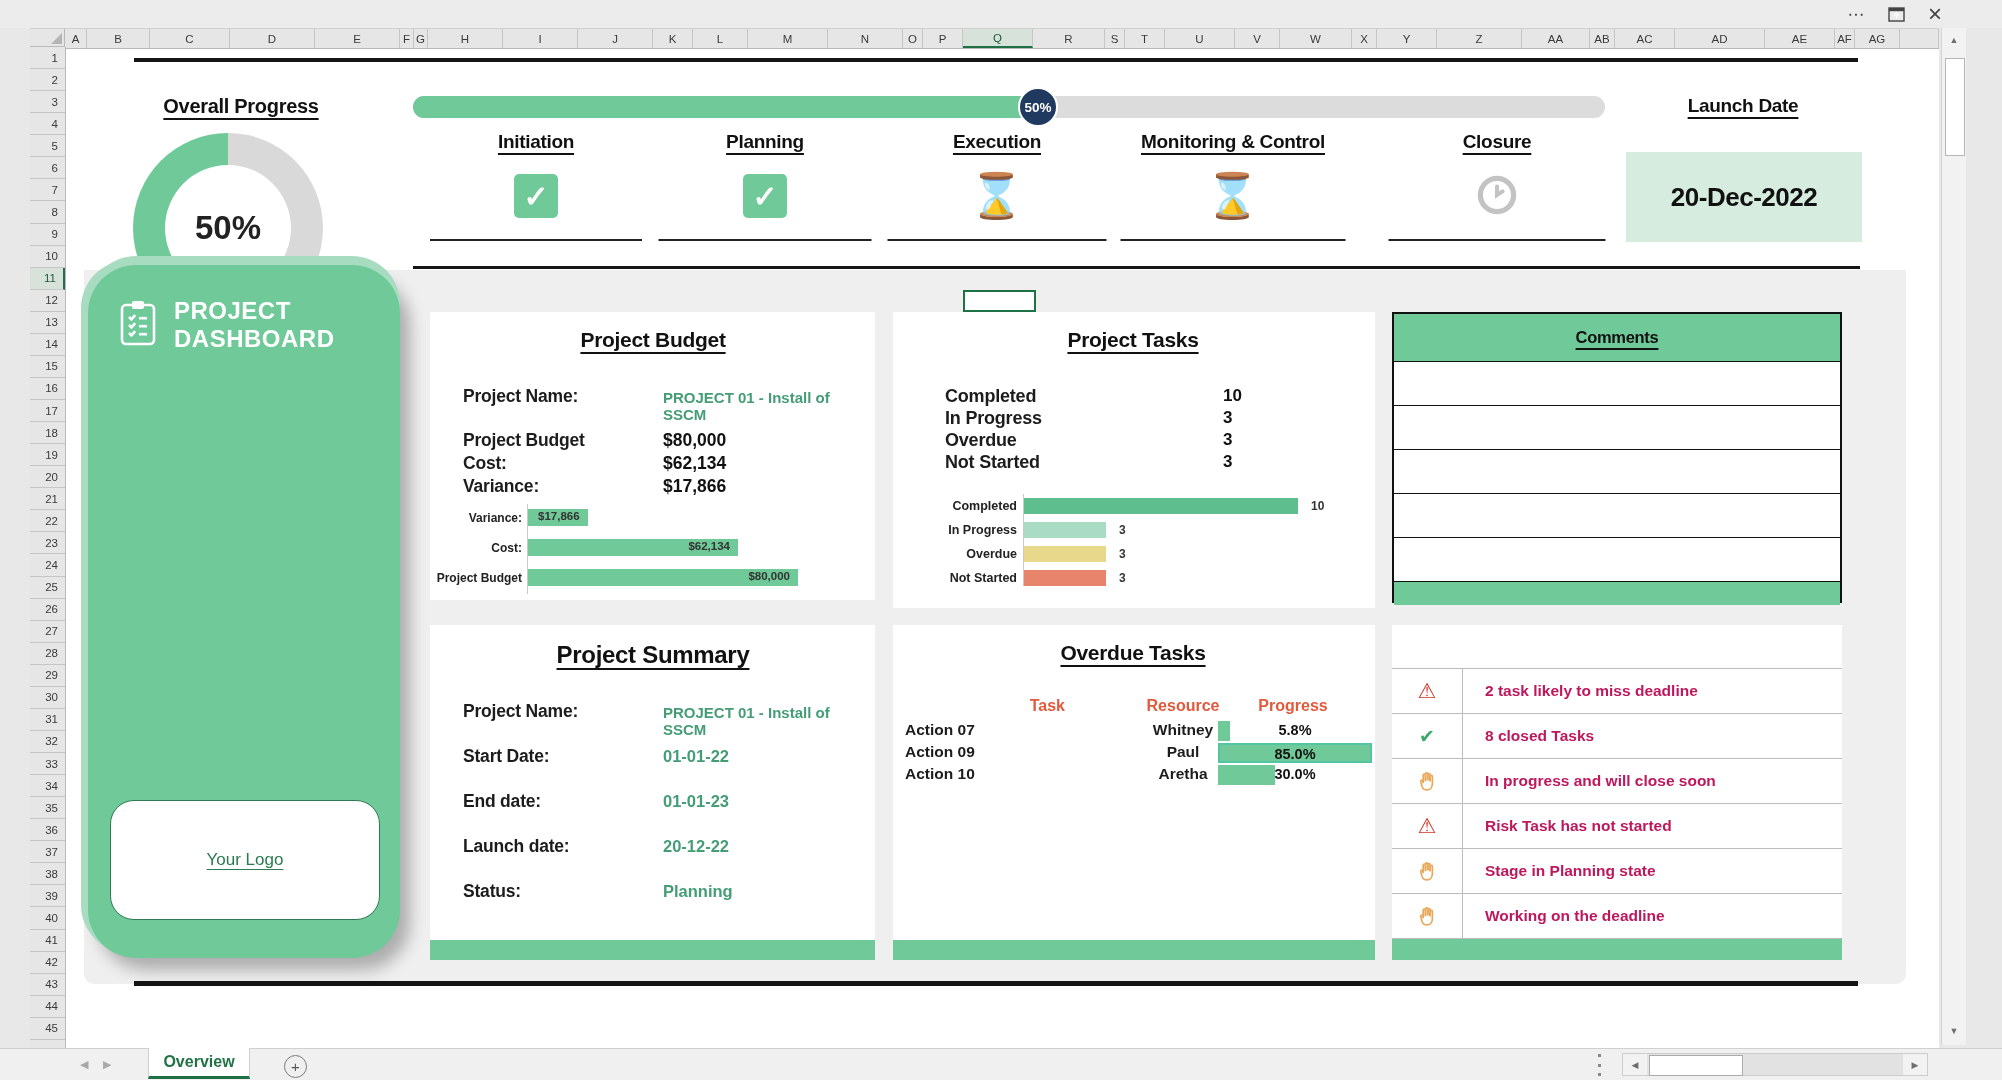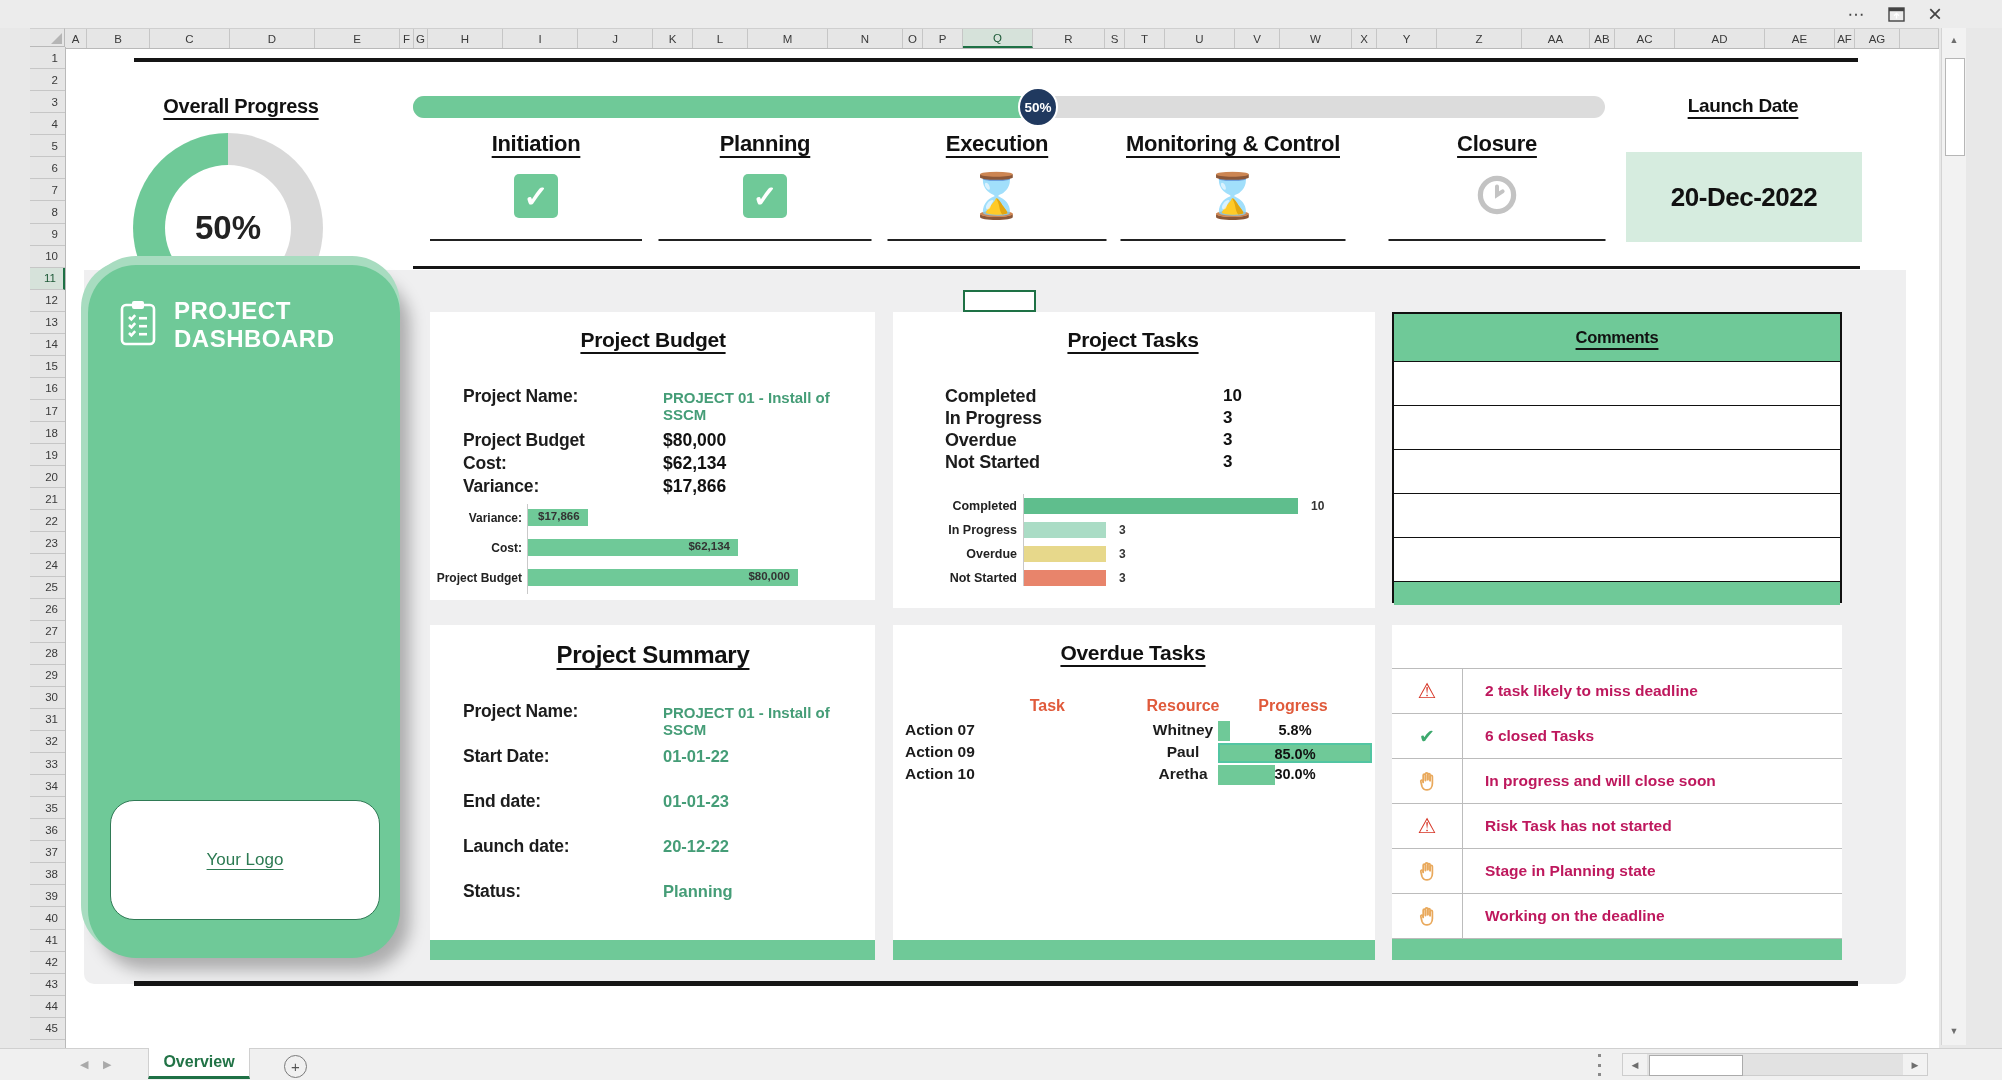--- a/index.html
+++ b/index.html
@@ -41,21 +41,21 @@
   .centered{transform:translateX(-50%);white-space:nowrap;}
   .lbl{font-weight:700;color:#1c1c1c;letter-spacing:-0.2px;}
   .val{font-weight:700;color:#111;}
   .gval{font-weight:700;color:#459d77;}
   
   #gauge{left:133px;top:133px;width:190px;height:190px;border-radius:50%;background:conic-gradient(#d9d9d9 0% 50%, #6fc998 50% 100%);display:flex;align-items:center;justify-content:center;}
   #gauge .hole{width:126px;height:126px;border-radius:50%;background:#ffffff;display:flex;align-items:center;justify-content:center;font-size:33px;font-weight:700;color:#222;}
   #pbar{left:413px;top:96px;width:1192px;height:22px;background:#dcdcdc;border-radius:11px;}
   #pfill{position:absolute;left:0;top:0;width:624px;height:22px;background:#6fc998;border-radius:11px 0 0 11px;}
   #pbadge{position:absolute;left:605px;top:-9px;width:40px;height:40px;border-radius:50%;background:#20395f;border:2.5px solid #ffffff;box-sizing:border-box;display:flex;align-items:center;justify-content:center;color:#fff;font-size:13.5px;font-weight:700;}
-  .phase-label{position:absolute;top:131px;font-size:22px;}
+  .phase-label{position:absolute;top:131px;font-size:19px;}
   .phase-icon{position:absolute;top:174px;transform:translateX(-50%);}
   .phase-rule{position:absolute;top:239px;height:2px;background:#222;transform:translateX(-50%);}
   .chk{width:44px;height:44px;background:#6fc998;border-radius:5px;color:#fff;font-size:30px;font-weight:700;display:flex;align-items:center;justify-content:center;}
   .hour{font-size:44px;color:#e9a95c;line-height:44px;font-family:"DejaVu Sans",sans-serif;}
   #launchbox{left:1626px;top:152px;width:236px;height:90px;background:#d6ecdf;display:flex;align-items:center;justify-content:center;font-size:26px;font-weight:700;color:#111;letter-spacing:-0.5px;}
   
   #sidepanel{left:88px;top:265px;width:312px;height:693px;background:#6fc998;border-radius:48px;box-shadow:0 -9px 0 #a8dcc0,-7px -5px 0 #a8dcc0,10px 12px 16px rgba(0,0,0,0.28);}
   #sidehead{position:absolute;left:30px;top:32px;display:flex;align-items:center;gap:16px;color:#ffffff;}
   #sidehead .t{font-size:24px;font-weight:700;letter-spacing:0.5px;line-height:28px;}
   #logobox{position:absolute;left:22px;top:535px;width:268px;height:118px;background:#ffffff;border:1.5px solid #2f7a55;border-radius:24px;display:flex;align-items:center;justify-content:center;}
@@ -396,21 +396,21 @@
         <div class="log-row" style="top: 43px; height: 45px;">
           <div class="log-ic">
             <div class="warnglyph">⚠</div>
           </div>
           <div class="log-tx">2 task likely to miss deadline</div>
         </div>
         <div class="log-row" style="top: 88px; height: 45px;">
           <div class="log-ic">
             <div class="checkglyph">✔</div>
           </div>
-          <div class="log-tx">6 closed Tasks</div>
+          <div class="log-tx">8 closed Tasks</div>
         </div>
         <div class="log-row" style="top: 133px; height: 45px;">
           <div class="log-ic">
             <svg width="23" height="23" viewBox="0 0 24 24">
               <g fill="none" stroke="#e9a95c" stroke-width="1.8" stroke-linecap="round" stroke-linejoin="round">
                 <path d="M7.5 13V5.5a1.2 1.2 0 0 1 2.4 0V11"></path>
                 <path d="M9.9 10.5V4.2a1.2 1.2 0 0 1 2.4 0V10"></path>
                 <path d="M12.3 10V5a1.2 1.2 0 0 1 2.4 0v6"></path>
                 <path d="M14.7 11V6.8a1.2 1.2 0 0 1 2.4 0V14c0 4.2-2.4 6.8-5.6 6.8-2.6 0-4.4-1.4-5.3-3.9L5 12c-.4-1.2 1.3-2 1.9-.9l.6 1.4"></path>
               </g>

